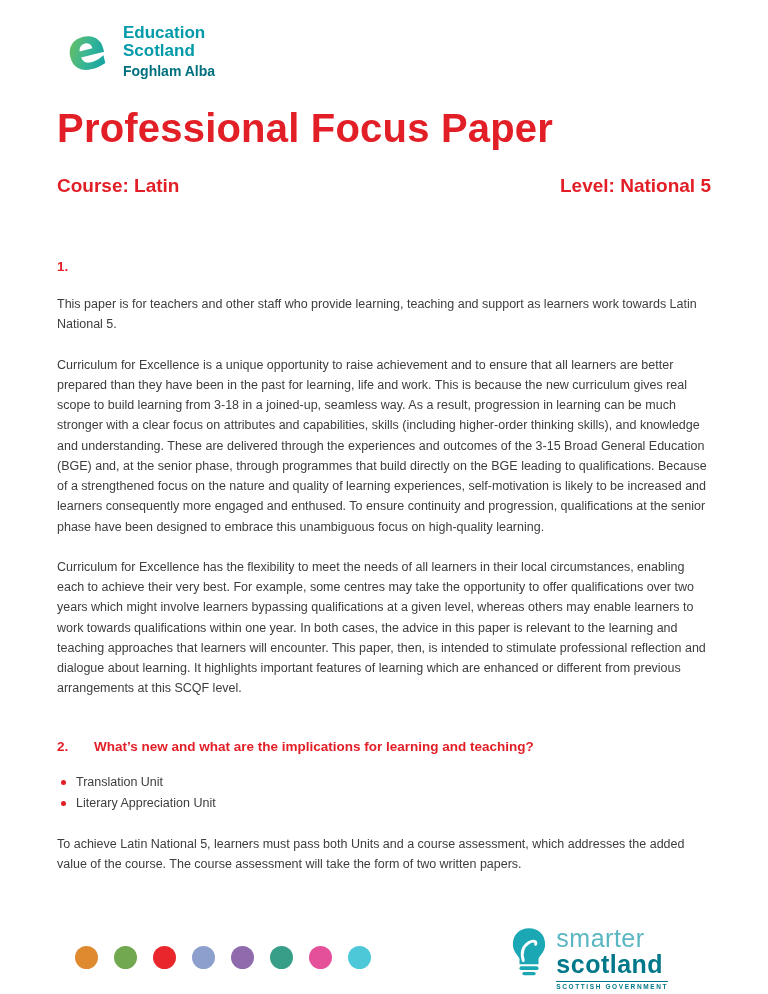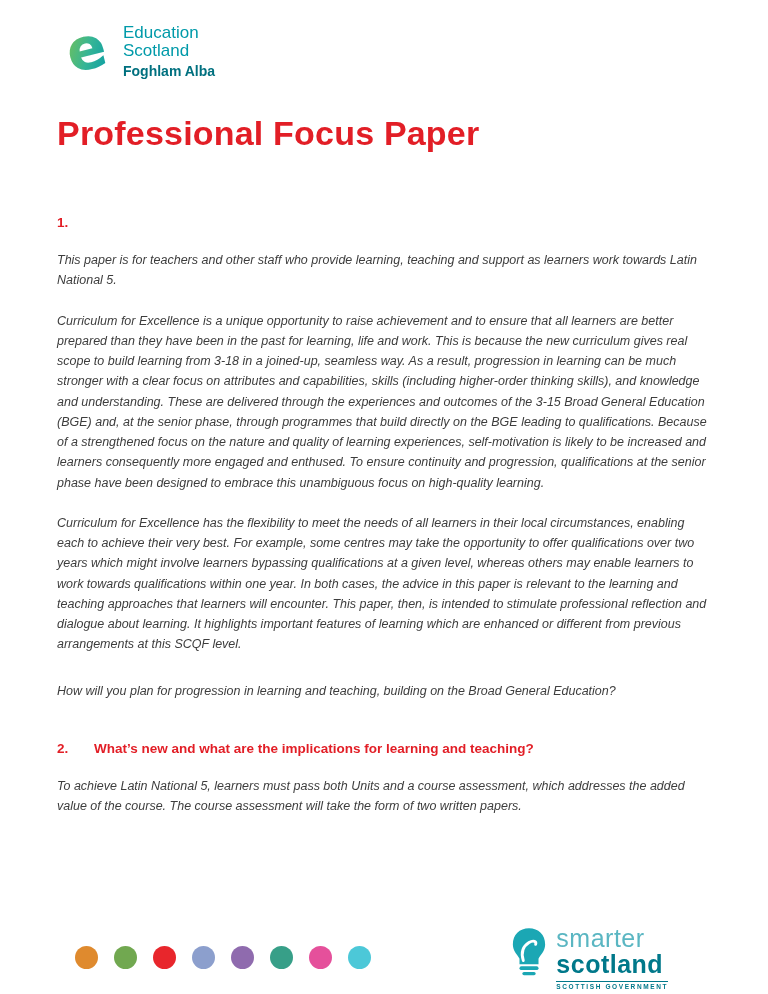--- a/index.html
+++ b/index.html
@@ -11,28 +11,28 @@
     background:#ffffff;
     overflow:hidden;
     margin:0 auto;
   }
   .content { padding:18px 57px 0 57px; }
 
   
   .es-logo { display:flex; align-items:flex-start; gap:8px; height:64px; }
   .es-logo .mark { width:58px; height:62px; }
   .es-logo .wordmark { padding-top:6px; }
-  .es-name { color:#009aa9; font-size:17px; font-weight:normal; line-height:1.05; }
+  .es-name { color:#009aa9; font-size:17px; font-weight:bold; line-height:1.05; }
   .es-gaelic { color:#00707f; font-size:14px; font-weight:bold; margin-top:3px; }
 
   
   .doc-title {
-    margin-top:32px;
+    margin-top:24px;
     color:#e21e26;
-    font-size:34px;
+    font-size:40px;
     font-weight:bold;
     letter-spacing:0.2px;
   }
   .course-row {
     margin-top:24px;
     display:flex;
     justify-content:space-between;
     color:#e21e26;
     font-size:19px;
     font-weight:bold;
@@ -47,21 +47,21 @@
   }
   .section-heading .num { width:37px; flex:none; }
   .s1 { margin-top:62px; }
   .s2 { margin-top:40px; }
 
   .body-text {
     color:#3d3d3d;
     font-size:12.5px;
     line-height:1.62;
   }
-  p.body-text { margin-top:20px;font-style:italic; }
+  p.body-text { margin-top:20px; }
   p.question { font-style:italic; margin-top:26px; }
 
   ul.unit-list { list-style:none; margin-top:18px; }
   ul.unit-list li {
     position:relative;
     padding-left:19px;
     color:#3d3d3d;
     font-size:12.5px;
     line-height:1.7;
   }
@@ -121,33 +121,40 @@
       </span>
       <span class="wordmark">
         <div class="es-name">Education</div>
         <div class="es-name">Scotland</div>
         <div class="es-gaelic">Foghlam Alba</div>
       </span>
     </div>
 
     <h1 class="doc-title">Professional Focus Paper</h1>
 
+    <div class="course-row">
+      <span>Course: Latin</span>
+      <span>Level: National 5</span>
+    </div>
 
     <div class="section-heading s1">
       <span class="num">1.</span>
     </div>
     <p class="body-text">This paper is for teachers and other staff who provide learning, teaching and support as learners work towards Latin National 5.</p>
     <p class="body-text">Curriculum for Excellence is a unique opportunity to raise achievement and to ensure that all learners are better prepared than they have been in the past for learning, life and work. This is because the new curriculum gives real scope to build learning from 3-18 in a joined-up, seamless way. As a result, progression in learning can be much stronger with a clear focus on attributes and capabilities, skills (including higher-order thinking skills), and knowledge and understanding. These are delivered through the experiences and outcomes of the 3-15 Broad General Education (BGE) and, at the senior phase, through programmes that build directly on the BGE leading to qualifications. Because of a strengthened focus on the nature and quality of learning experiences, self-motivation is likely to be increased and learners consequently more engaged and enthused. To ensure continuity and progression, qualifications at the senior phase have been designed to embrace this unambiguous focus on high-quality learning.</p>
     <p class="body-text">Curriculum for Excellence has the flexibility to meet the needs of all learners in their local circumstances, enabling each to achieve their very best. For example, some centres may take the opportunity to offer qualifications over two years which might involve learners bypassing qualifications at a given level, whereas others may enable learners to work towards qualifications within one year. In both cases, the advice in this paper is relevant to the learning and teaching approaches that learners will encounter. This paper, then, is intended to stimulate professional reflection and dialogue about learning. It highlights important features of learning which are enhanced or different from previous arrangements at this SCQF level.</p>
-    <p class="body-text question">How will you plan for progression in learning and teaching, building on the Broad General Education?</p>
 
     <div class="section-heading s2">
       <span class="num">2.</span>
       <span>What’s new and what are the implications for learning and teaching?</span>
     </div>
+    <ul class="unit-list">
+      <li>Translation Unit</li>
+      <li>Literary Appreciation Unit</li>
+    </ul>
     <p class="body-text">To achieve Latin National 5, learners must pass both Units and a course assessment, which addresses the added value of the course. The course assessment will take the form of two written papers.</p>
 
   </div>
 
   <div class="footer">
     <div class="dots">
         <span class="dot" style="background: rgb(223, 138, 46);"></span>
         <span class="dot" style="background: rgb(113, 168, 80);"></span>
         <span class="dot" style="background: rgb(232, 38, 44);"></span>
         <span class="dot" style="background: rgb(140, 159, 205);"></span>

